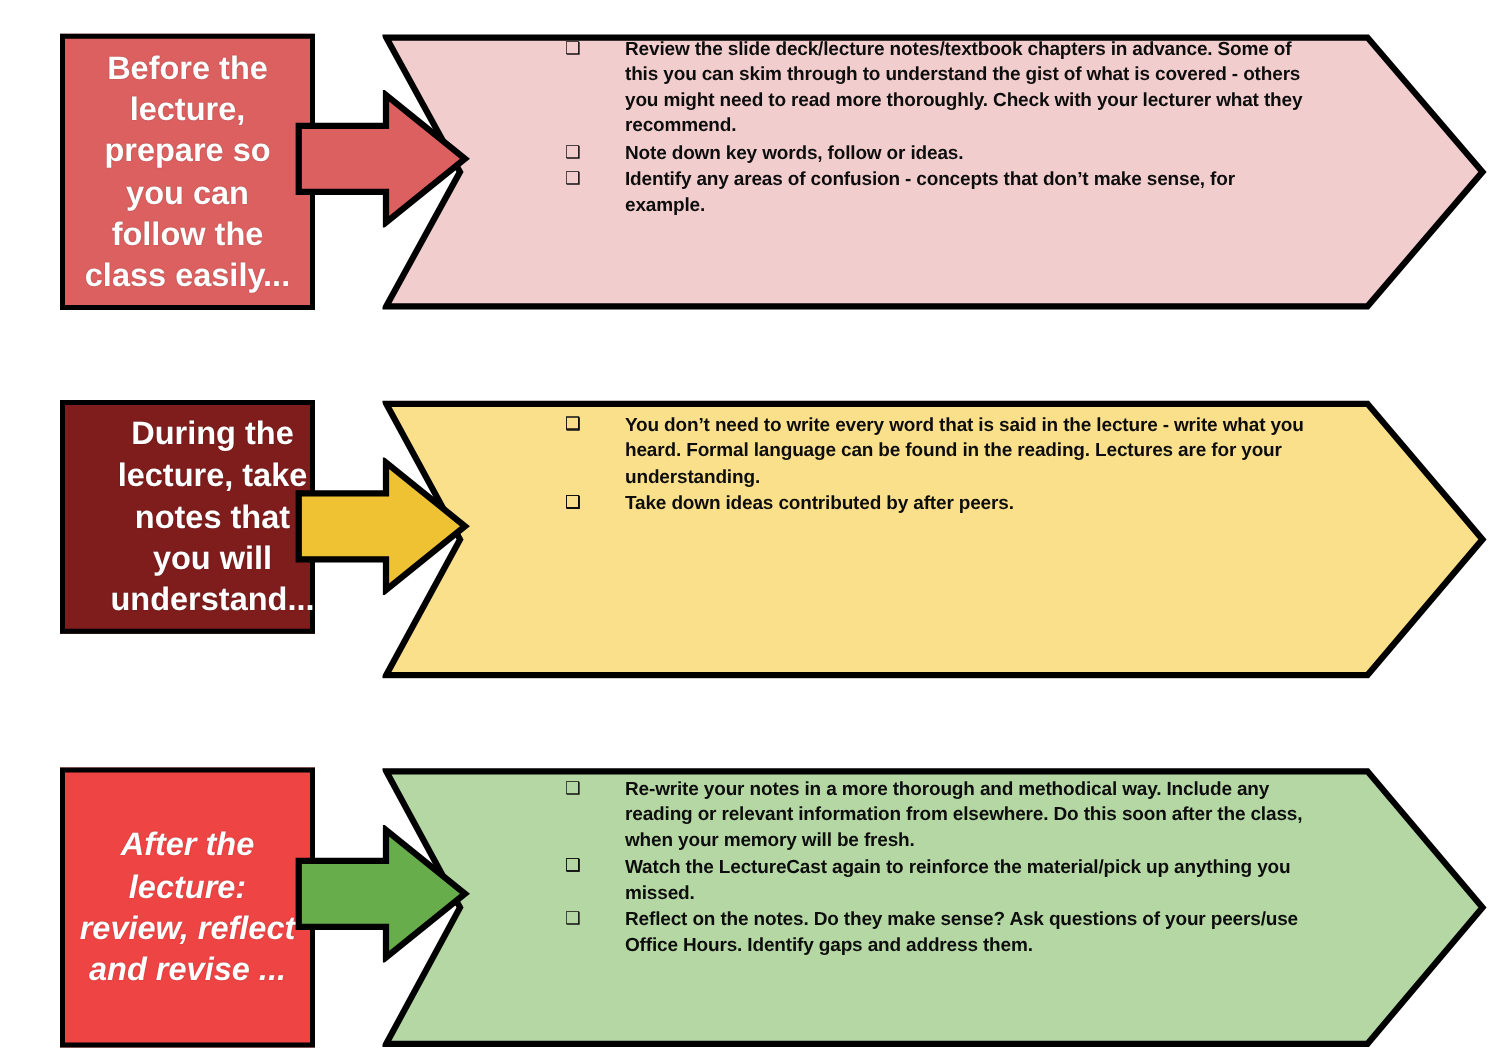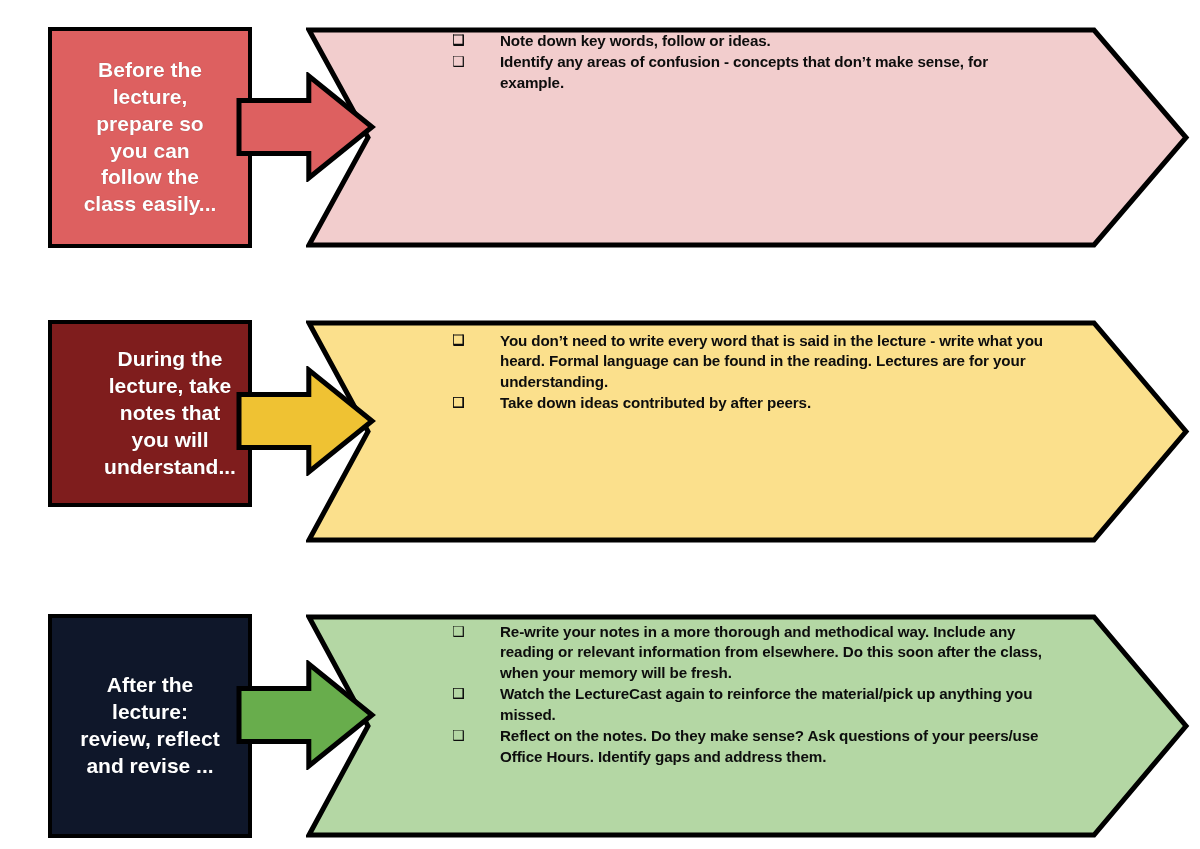--- a/index.html
+++ b/index.html
@@ -36,21 +36,21 @@
     box-sizing: border-box;
     border: 4px solid #000000;
     display: flex;
     align-items: center;
     justify-content: center;
     z-index: 3;
   }
   .label-text {
     color: #ffffff;
     font-weight: bold;
-    font-size: 21px;
+    font-size: 26px;
     line-height: 1.28;
     text-align: center;
     padding: 0 6px;
     white-space: pre-line;
     text-shadow: 0 0 1px rgba(0,0,0,0.35);
   }
 
   
   .connector-arrow {
     position: absolute;
@@ -107,21 +107,21 @@
 </head>
 <body>
 
 <div id="diagram-root">
     <div class="process-row" style="top: 27px; height: 221px;">
       <div class="banner" style="height: 221px;">
         <svg width="884" height="221" viewBox="0 0 884 221">
           <polygon points="3,3 788,3 880,110.5 788,218 3,218 62,110.5" fill="#F2CDCD" stroke="#000000" stroke-width="5" stroke-linejoin="miter"></polygon>
         </svg>
         <ul class="bullet-list" style="top: 3px;">
-          <li class="bullet-item"><span class="bullet-marker">❑</span></li>
+          <li class="bullet-item"><span class="bullet-marker">❑</span><span>Review the slide deck/lecture notes/textbook chapters in advance. Some of this you can skim through to understand the gist of what is covered - others you might need to read more thoroughly. Check with your lecturer what they recommend.</span></li>
           <li class="bullet-item"><span class="bullet-marker">❑</span><span>Note down key words, follow or ideas.</span></li>
           <li class="bullet-item"><span class="bullet-marker">❑</span><span>Identify any areas of confusion - concepts that don’t make sense, for example.</span></li>
         </ul>
       </div>
       <div class="connector-arrow" style="top: 45px; width: 140px; height: 110px;"><svg width="140" height="110" viewBox="0 0 140 110">
           <polygon points="3,28.6 72.8,28.6 72.8,4 136,55 72.8,106 72.8,81.4 3,81.4" fill="#DD6060" stroke="#000000" stroke-width="5" stroke-linejoin="miter"></polygon>
         </svg></div>
       <div class="label-box" style="height: 221px; background: rgb(221, 96, 96);">
         <div class="label-text">Before the
 lecture,
@@ -163,20 +163,20 @@
         <ul class="bullet-list" style="top: 8px;">
           <li class="bullet-item"><span class="bullet-marker">❑</span><span>Re-write your notes in a more thorough and methodical way. Include any reading or relevant information from elsewhere. Do this soon after the class, when your memory will be fresh.</span></li>
           <li class="bullet-item"><span class="bullet-marker">❑</span></li>
           <li class="bullet-item"><span class="bullet-marker">❑</span><span>Watch the LectureCast again to reinforce the material/pick up anything you missed.</span></li>
           <li class="bullet-item"><span class="bullet-marker">❑</span><span>Reflect on the notes. Do they make sense? Ask questions of your peers/use Office Hours. Identify gaps and address them.</span></li>
         </ul>
       </div>
       <div class="connector-arrow" style="top: 46px; width: 140px; height: 110px;"><svg width="140" height="110" viewBox="0 0 140 110">
           <polygon points="3,28.6 72.8,28.6 72.8,4 136,55 72.8,106 72.8,81.4 3,81.4" fill="#68AD4C" stroke="#000000" stroke-width="5" stroke-linejoin="miter"></polygon>
         </svg></div>
-      <div class="label-box" style="height: 224px; background: #0f172a;">
+      <div class="label-box" style="height: 224px; background: #ef4444; font-style: italic;">
         <div class="label-text">After the
 lecture:
 review, reflect
 and revise ...</div>
       </div>
     </div>
   </div>
 
 </body></html>

